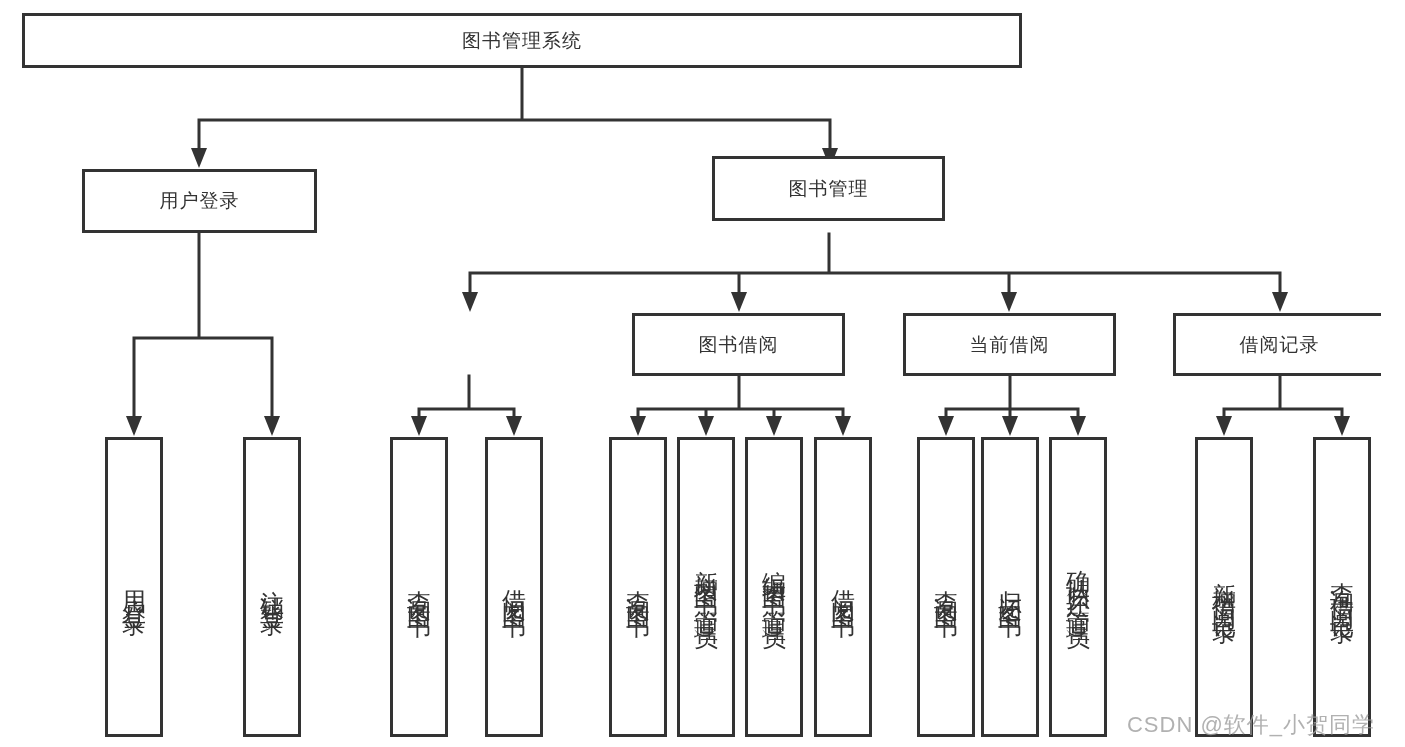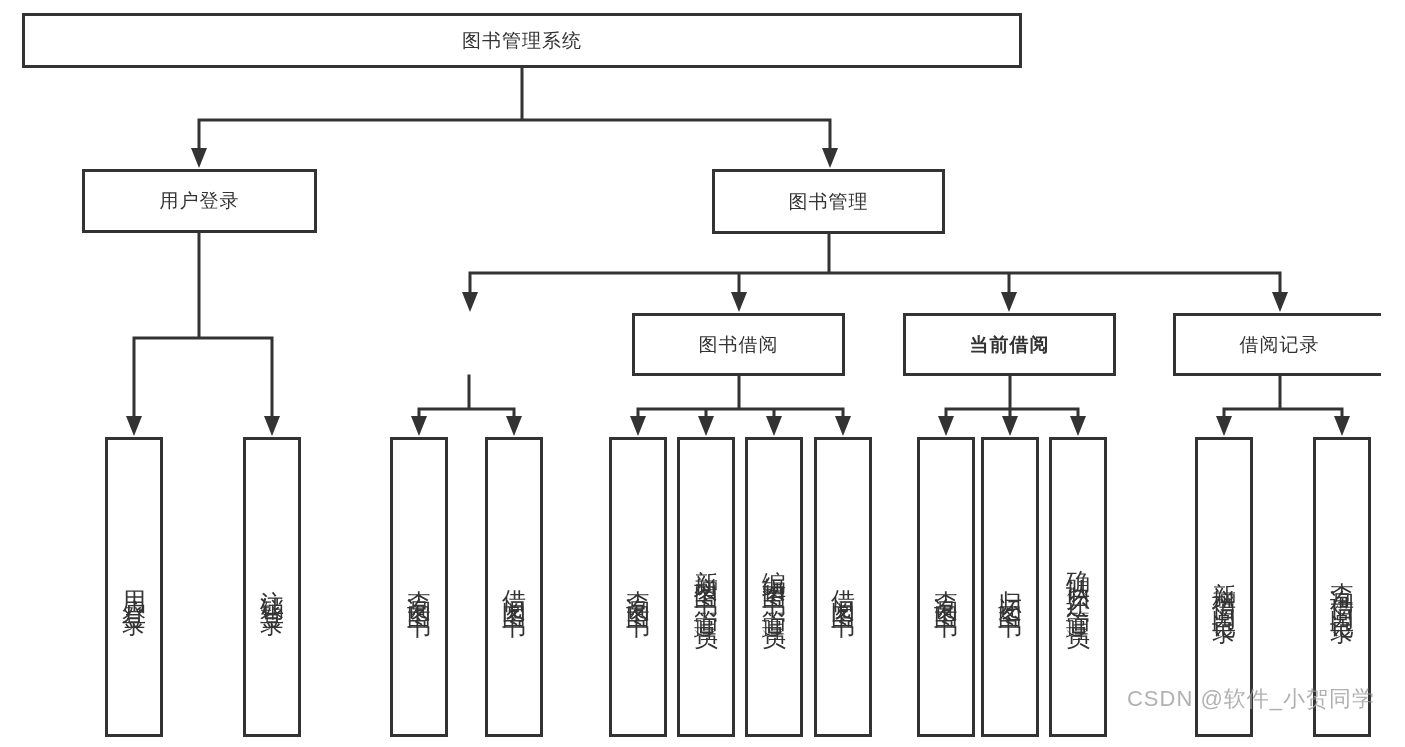--- a/index.html
+++ b/index.html
@@ -31,21 +31,21 @@
     text-align:center;
     line-height:52px;
     white-space:nowrap;
     font-size:24px;
     letter-spacing:8px;
     color:#333333;
     z-index:2;
   }
   .watermark{
     position:absolute;
-    right:6px;top:684px;
+    right:6px;top:710px;
     font-size:22px;
     letter-spacing:1px;
     color:rgba(160,160,160,0.82);
     z-index:3;
     pointer-events:none;
   }
 </style>
 </head>
 <body>
 
@@ -82,28 +82,28 @@
     </g>
   </svg>
 
   <div class="hnode" style="left:22px;top:13px;width:1000px;height:55px;">
     <span>图书管理系统</span>
   </div>
 
   <div class="hnode" style="left:82px;top:169px;width:235px;height:64px;">
     <span>用户登录</span>
   </div>
-  <div class="hnode" style="left:712px;top:169px;width:233px;height:65px;">
+  <div class="hnode" style="left:712px;top:156px;width:233px;height:65px;">
     <span>图书管理</span>
   </div>
 
   <div class="hnode" style="left:632px;top:313px;width:213px;height:63px;">
     <span>图书借阅</span>
   </div>
-  <div class="hnode" style="left:903px;top:313px;width:213px;height:63px;font-weight:bold;">
+  <div class="hnode" style="left:903px;top:313px;width:213px;height:63px;">
     <span>当前借阅</span>
   </div>
   <div class="hnode" style="left:1173px;top:313px;width:213px;height:63px;">
     <span>借阅记录</span>
   </div>
 
   <div class="vnode" style="left:105px;top:437px;">用户登录</div>
   <div class="vnode" style="left:243px;top:437px;">注销登录</div>
 
   <div class="vnode" style="left:390px;top:437px;">查询图书</div>

